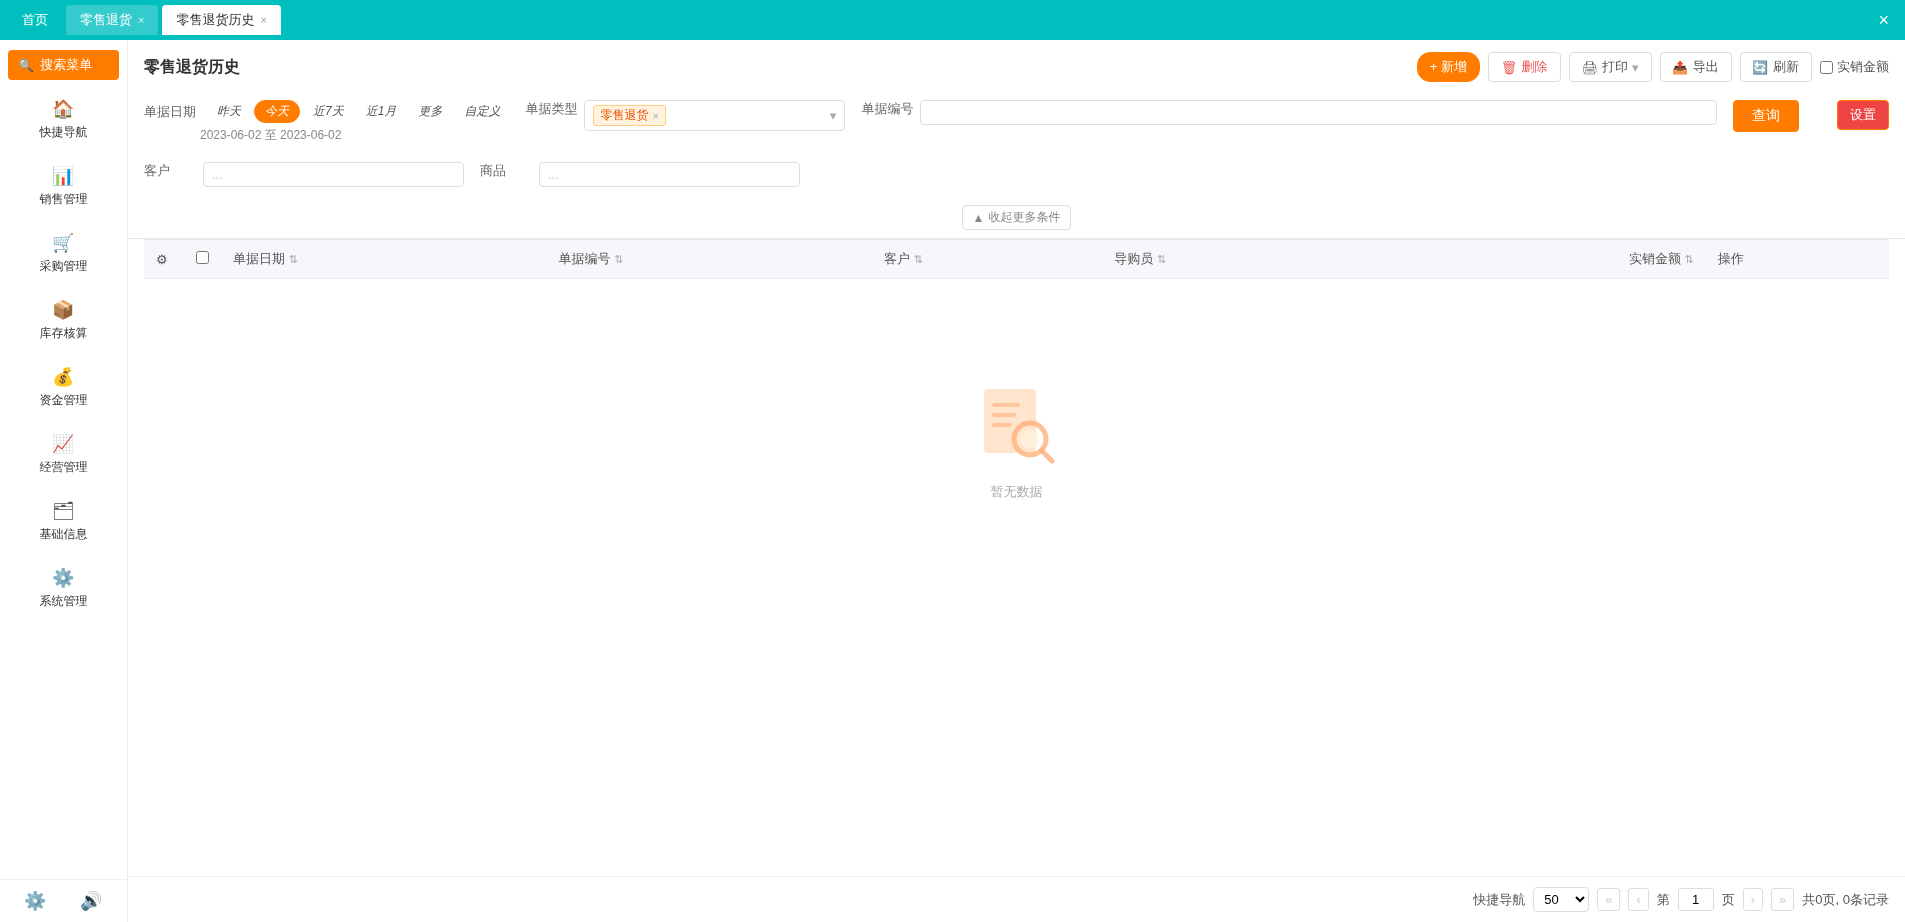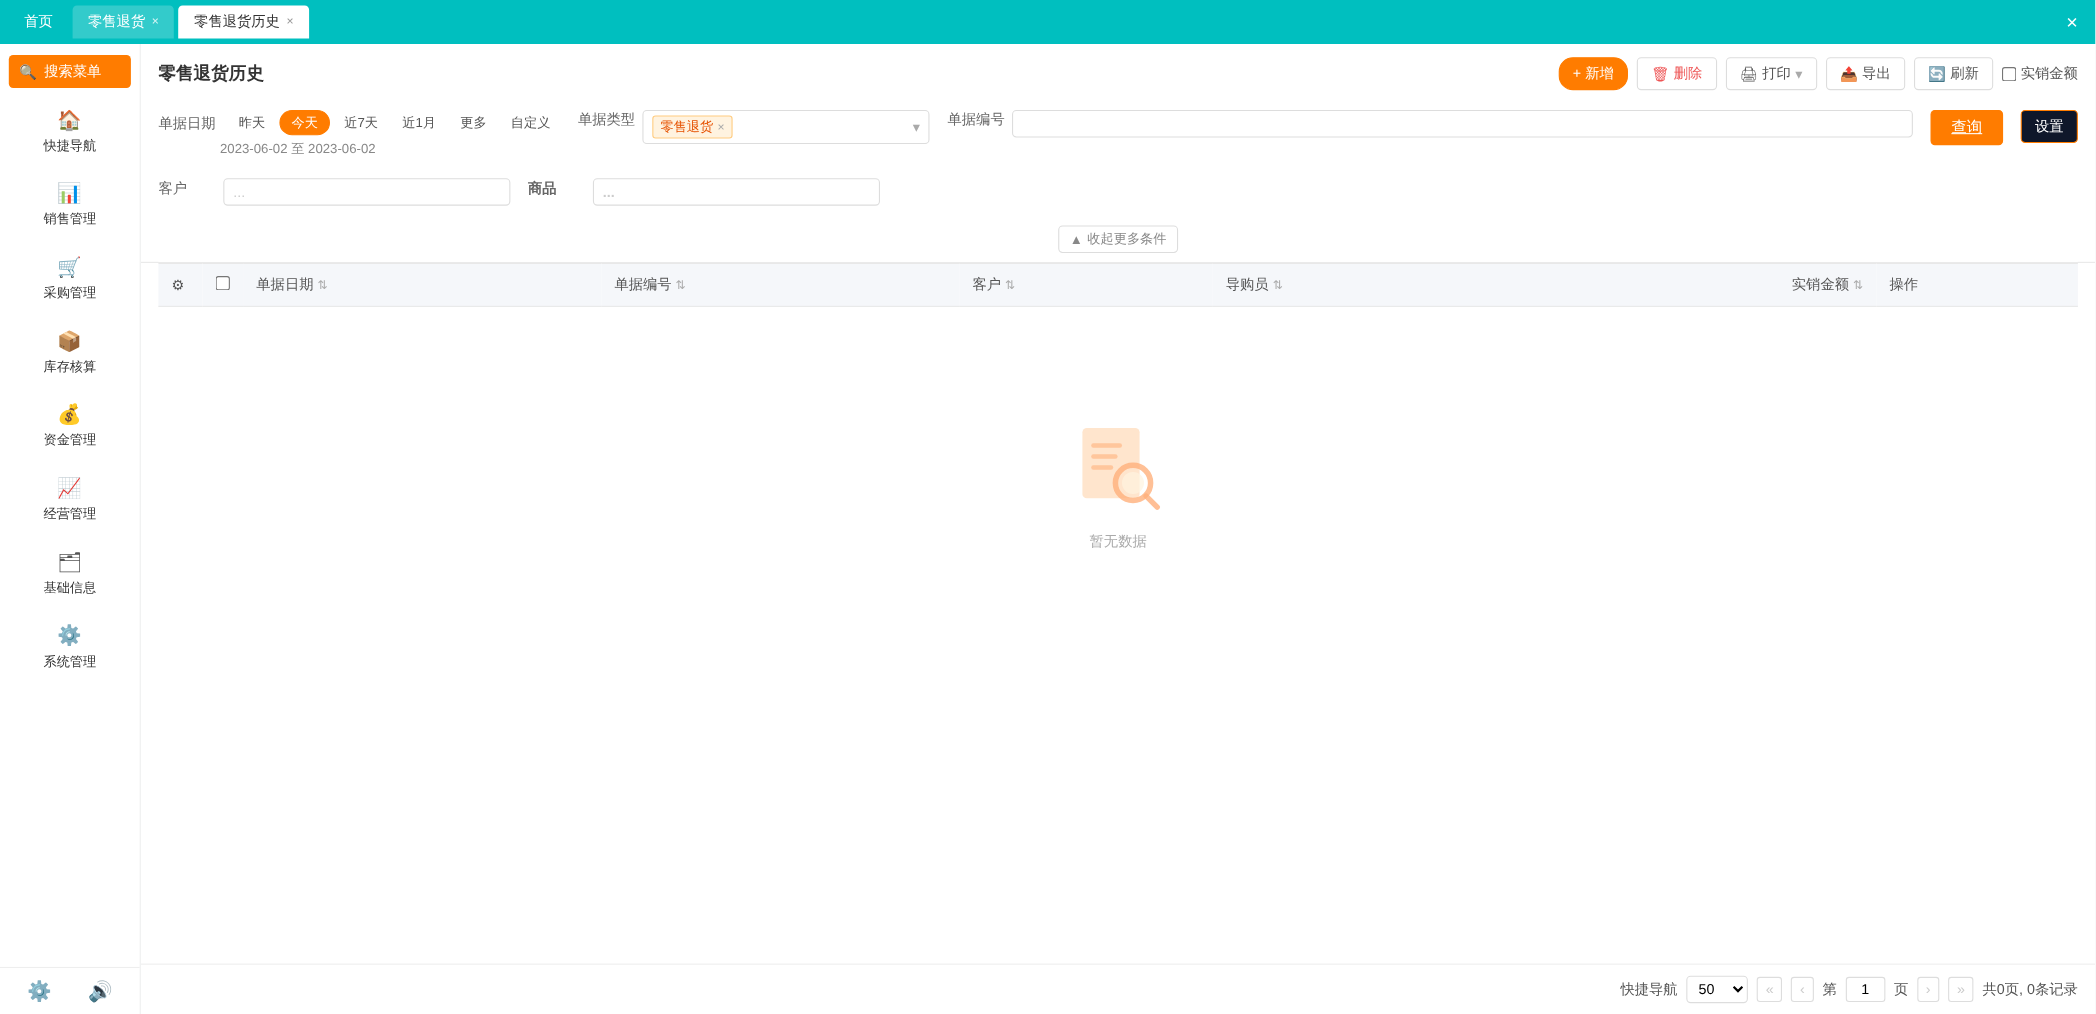--- a/index.html
+++ b/index.html
@@ -56,28 +56,28 @@
     .page-title-row {
       display: flex; align-items: center; justify-content: space-between; margin-bottom: 10px;
     }
     .page-title { font-size: 16px; font-weight: bold; color: #333; }
     .toolbar { display: flex; align-items: center; gap: 8px; }
     .btn {
       display: flex; align-items: center; gap: 4px; padding: 5px 12px; border-radius: 4px;
       font-size: 13px; cursor: pointer; border: 1px solid #ddd; background: white; color: #555;
     }
     .btn-primary { background: #ff7c00; color: white; border-color: #ff7c00; border-radius: 13px; }
-    .btn-setting { background: #0f172a; color: white; border-color: #ff7c00; }
-    .btn-query { background: #ff7c00; color: white; border-color: #ff7c00; font-size: 14px; padding: 6px 18px; text-decoration: underline; }
+    .btn-setting { background: #ef4444; color: white; border-color: #ff7c00; margin-left: 22px; }
+    .btn-query { background: #ff7c00; color: white; border-color: #ff7c00; font-size: 14px; padding: 6px 18px; }
     .btn-red { color: #e55; }
     .checkbox-label { display: flex; align-items: center; gap: 4px; font-size: 13px; color: #555; }
     .filter-row { display: flex; align-items: center; gap: 16px; margin-bottom: 10px; flex-wrap: wrap; }
     .filter-item { display: flex; align-items: flex-start; gap: 3px; font-size: 13px; color: #555; }
     .filter-label { min-width: 56px; color: #666; white-space: nowrap; }
-    .date-filter { display: flex; align-items: center; gap: 4px; }
+    .date-filter { display: flex; align-items: center; gap: 4px; font-style: italic; }
     .date-btn {
       padding: 2px 8px; border-radius: 3px; font-size: 12px; cursor: pointer;
       border: 1px solid transparent; color: #555;
     }
     .date-btn.active { background: #ff7c00; color: white; border-color: #ff7c00; border-radius: 12px; padding: 2px 10px; }
     .date-range { font-size: 12px; color: #888; }
     .filter-select {
       display: flex; align-items: center; border: 1px solid #ddd; border-radius: 4px;
       padding: 4px 8px; font-size: 13px; min-width: 200px; gap: 4px; background: white;
     }
@@ -279,21 +279,21 @@
             </button>
           </div>
 
           <div class="filter-row" style="padding-bottom: 8px;">
             <div class="filter-item" style="min-width:320px;">
               <span class="filter-label">客户</span>
               <div class="filter-select" style="flex:1; min-width:240px; color:#ccc;">
                 <span>...</span>
               </div>
             </div>
-            <div class="filter-item" style="min-width:320px;font-weight:bold;">
+            <div class="filter-item" style="min-width:320px;">
               <span class="filter-label">商品</span>
               <div class="filter-select" style="flex:1; min-width:240px; color:#ccc;">
                 <span>...</span>
               </div>
             </div>
           </div>
 
           <div style="display:flex;justify-content:center;padding-bottom:8px;">
             <button class="collapse-btn">
               <span>▲</span>

